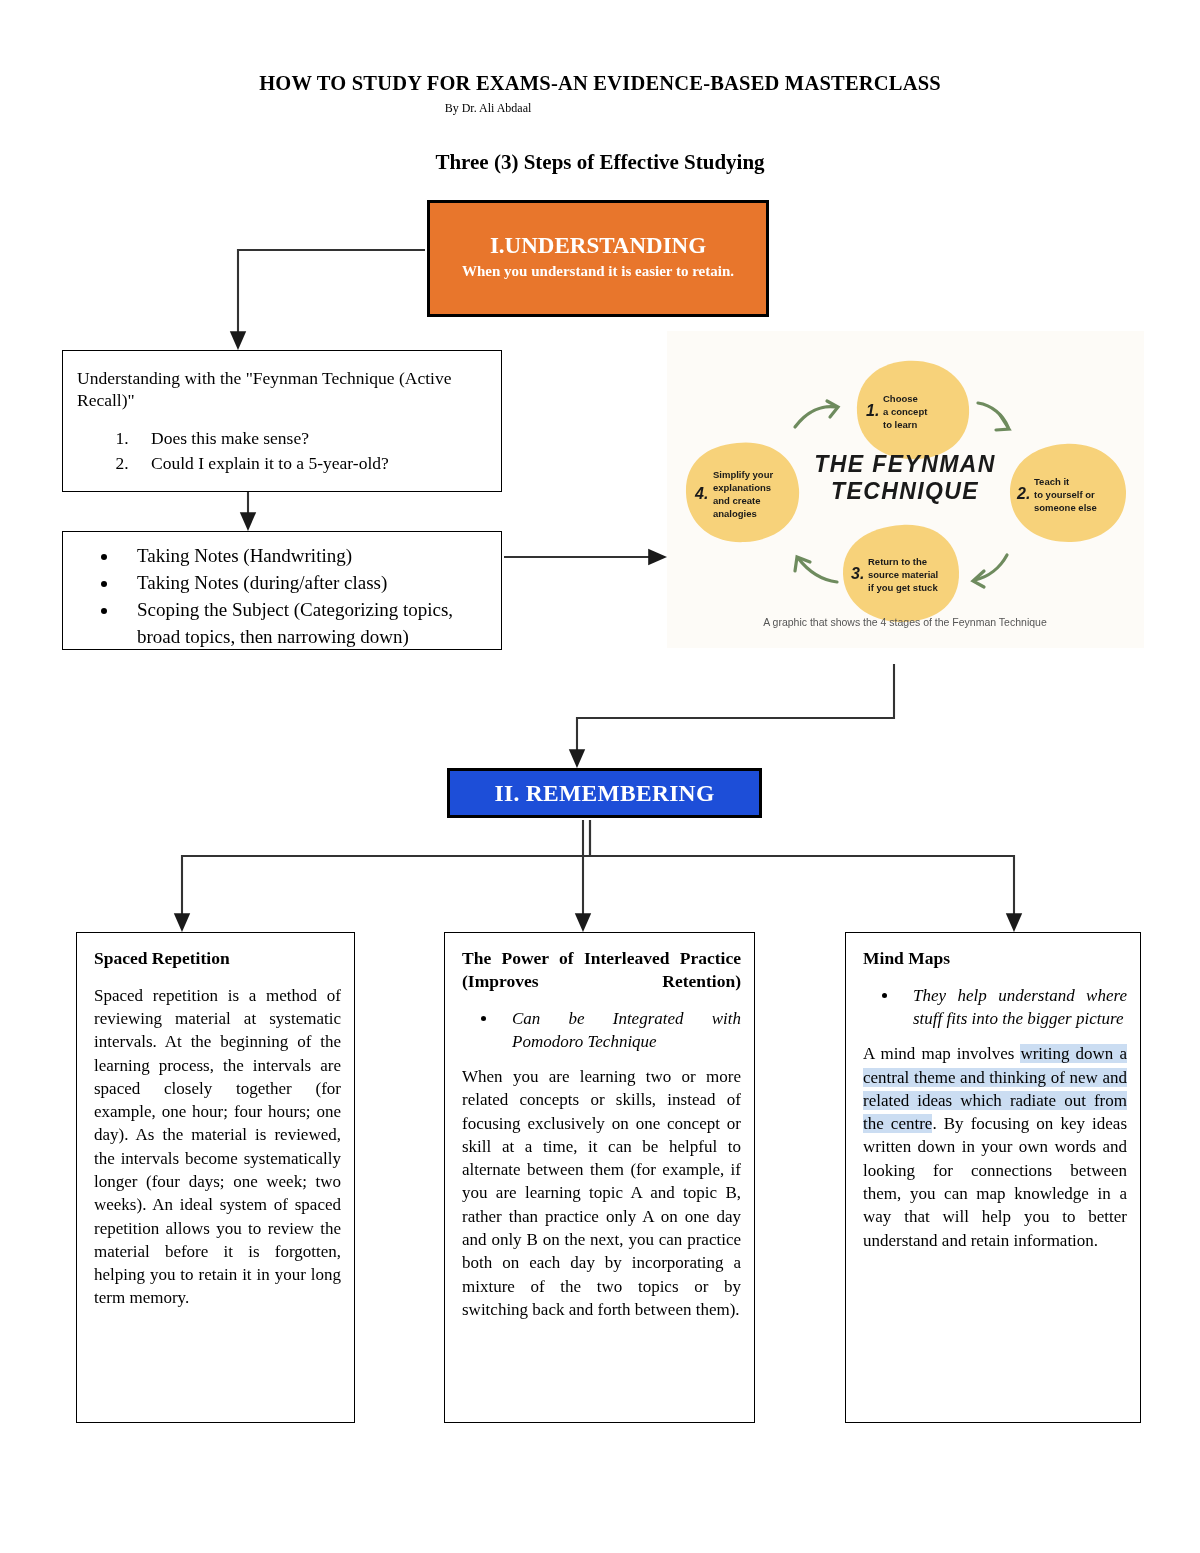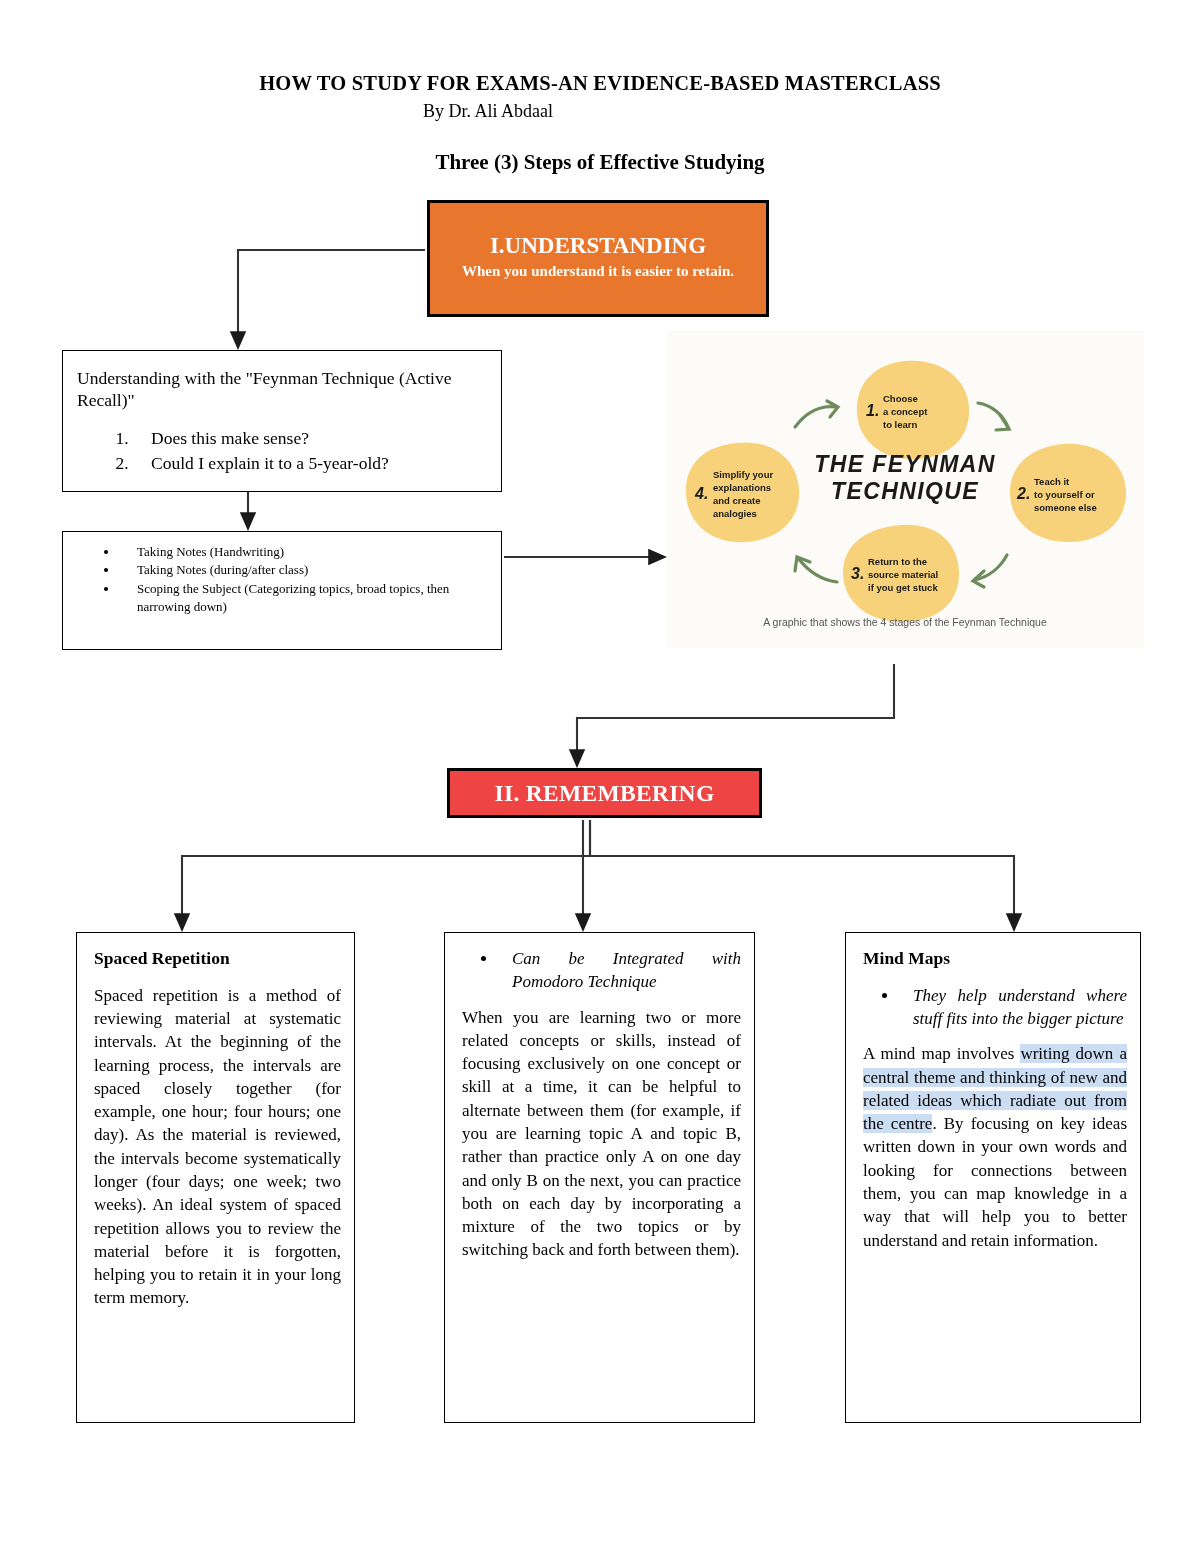--- a/index.html
+++ b/index.html
@@ -20,21 +20,21 @@
     left: 0; top: 72px; width: 1200px;
     text-align: center;
     font-weight: bold;
     font-size: 20.5px;
     letter-spacing: .2px;
   }
   #doc-author {
     position: absolute;
     left: 0; top: 101px; width: 976px;
     text-align: center;
-    font-size: 18px;
+    font-size: 12px;
   }
   #section-heading {
     position: absolute;
     left: 0; top: 150px; width: 1200px;
     text-align: center;
     font-weight: bold;
     font-size: 21px;
   }
 
   
@@ -55,21 +55,21 @@
   }
   #box-understanding .step-title {
     font-size: 23px; font-weight: bold; line-height: 1.1;
     margin-bottom: 3px;
   }
   #box-understanding .step-sub {
     font-size: 15px; line-height: 1.22; font-weight: bold;
   }
   #box-remembering {
     left: 447px; top: 768px; width: 315px; height: 50px;
-    background: #ef4444;
+    background: #1d4ed8;
   }
   #box-remembering .step-title {
     font-size: 23.5px; font-weight: bold; letter-spacing: .3px;
   }
 
   .plain-box {
     position: absolute;
     border: 1.5px solid #000000;
     background: #ffffff;
   }
@@ -90,21 +90,21 @@
   }
   #box-feynman ol li { padding-left: 18px; }
 
   
   #box-notes {
     left: 62px; top: 531px; width: 440px; height: 119px;
     padding: 11px 14px 8px 14px;
   }
   #box-notes ul {
     margin: 0; padding-left: 42px;
-    font-size: 13px; line-height: 1.42;
+    font-size: 19px; line-height: 1.42;
   }
   #box-notes ul li { padding-left: 18px; }
 
   
   #feynman-graphic {
     position: absolute;
     left: 667px; top: 331px; width: 477px; height: 317px;
     background: #FDFBF7;
   }
   #feynman-graphic svg { display: block; }
@@ -250,20 +250,21 @@
 <div class="step-box" id="box-remembering">
   <div class="step-title">II. REMEMBERING</div>
 </div>
 
 <div class="col-box" id="col-spaced">
   <div class="col-title">Spaced Repetition</div>
   <p class="col-body">Spaced repetition is a method of reviewing material at systematic intervals. At the beginning of the learning process, the intervals are spaced closely together (for example, one hour; four hours; one day). As the material is reviewed, the intervals become systematically longer (four days; one week; two weeks). An ideal system of spaced repetition allows you to review the material before it is forgotten, helping you to retain it in your long term memory.</p>
 </div>
 
 <div class="col-box" id="col-interleaved">
+  <div class="col-title">The Power of Interleaved Practice (Improves Retention)</div>
   <ul class="col-bullets">
     <li>Can be Integrated with Pomodoro Technique</li>
   </ul>
   <p class="col-body">When you are learning two or more related concepts or skills, instead of focusing exclusively on one concept or skill at a time, it can be helpful to alternate between them (for example, if you are learning topic A and topic B, rather than practice only A on one day and only B on the next, you can practice both on each day by incorporating a mixture of the two topics or by switching back and forth between them).</p>
 </div>
 
 <div class="col-box" id="col-mindmaps">
   <div class="col-title">Mind Maps</div>
   <ul class="col-bullets">
     <li>They help understand where stuff fits into the bigger picture</li>

